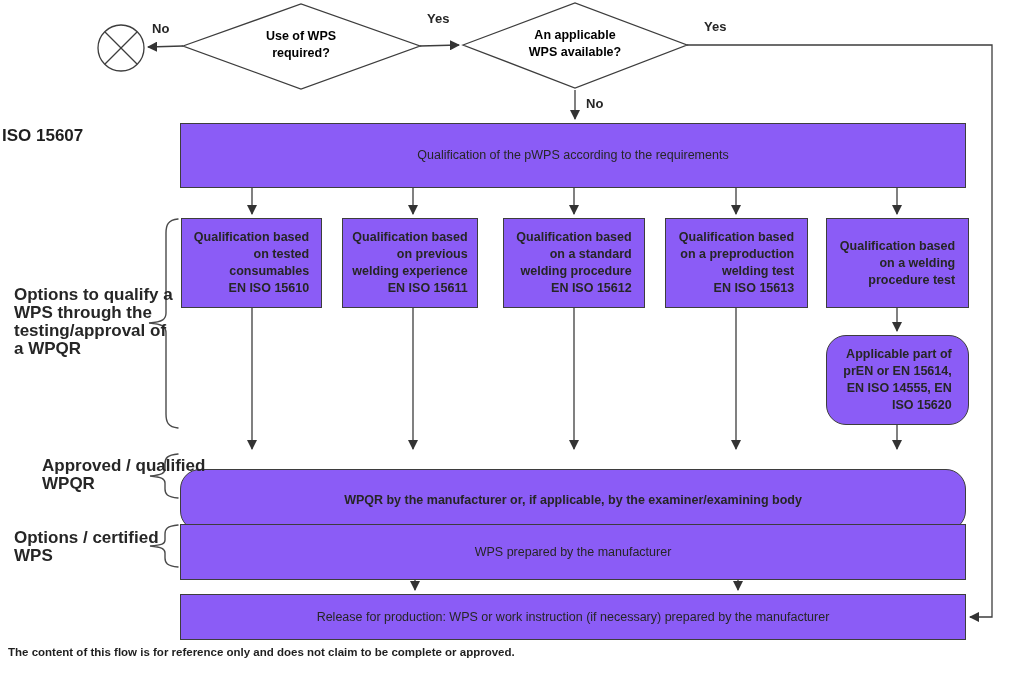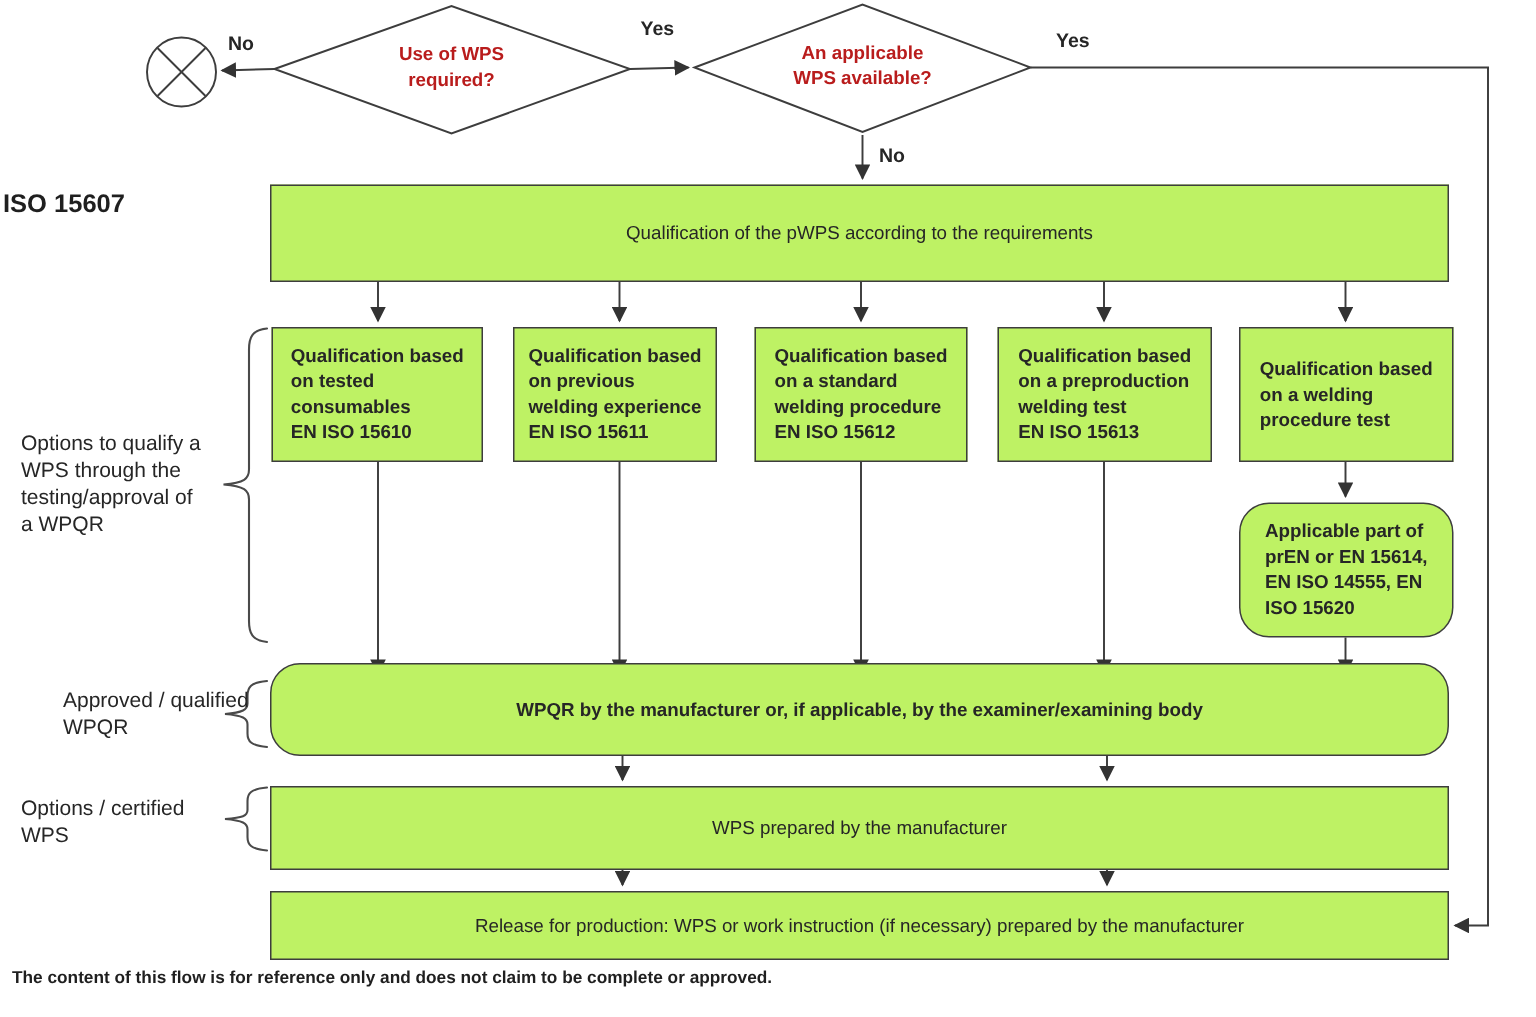--- a/index.html
+++ b/index.html
@@ -3,36 +3,36 @@
 <meta charset="utf-8">
 <style>
   html,body { margin:0; padding:0; background:#ffffff; }
   .canvas {
     position:relative; width:1024px; height:678px; background:#ffffff;
     font-family:"Liberation Sans","DejaVu Sans",sans-serif; overflow:hidden;
   }
   .layer { position:absolute; left:0; top:0; }
   .box {
     position:absolute; box-sizing:border-box;
-    border:1.2px solid #3d3d3d; background:#bef264;
+    border:1.2px solid #3d3d3d; background:#8b5cf6;
     display:flex; align-items:center; justify-content:center;
-    text-align:left; color:#262626; font-size:12.5px; line-height:17px;
+    text-align:right; color:#262626; font-size:12.5px; line-height:17px;
     white-space:pre-line;
   }
   .wide { left:180px; width:786px; }
   .opt  { top:218px; height:90px; font-weight:600; }
   .semibold { font-weight:600;border-radius:20px; }
   .diamond-label {
-    position:absolute; width:150px; text-align:center; color:#b91c1c;
+    position:absolute; width:150px; text-align:center; color:#000000;
     font-size:12.5px; line-height:17px; font-weight:600; white-space:pre-line;
   }
   .edge-label { position:absolute; font-size:13px; font-weight:600; color:#262626; }
   .side-label {
-    position:absolute; left:14px; font-size:14px; line-height:18px;
-    font-weight:400; color:#262626; white-space:pre-line;
+    position:absolute; left:14px; font-size:17px; line-height:18px;
+    font-weight:700; color:#262626; white-space:pre-line;
   }
   .iso-title { position:absolute; left:2px; top:126px; font-size:17px; font-weight:600; color:#1f1f1f; }
   .footnote { position:absolute; left:8px; top:646px; font-size:11.5px; color:#1f1f1f;font-weight:bold; }
   svg .conn { stroke:#3d3d3d; stroke-width:1.3; fill:none; }
   svg .shape { stroke:#3d3d3d; stroke-width:1.3; fill:#ffffff; }
   svg .brace { stroke:#4a4a4a; stroke-width:1.4; fill:none; stroke-linecap:round; }
 </style>
 </head>
 <body>
 
@@ -115,21 +115,21 @@
 EN ISO 15613</div>
   <div class="box opt" style="left:826px; width:143px;">Qualification based
 on a welding
 procedure test</div>
 
   <div class="box semibold" style="left:826px; top:335px; width:143px; height:90px;">Applicable part of
 prEN or EN 15614,
 EN ISO 14555, EN
 ISO 15620</div>
 
-  <div class="box wide semibold" style="top:442px; height:62px;">WPQR by the manufacturer or, if applicable, by the examiner/examining body</div>
+  <div class="box wide semibold" style="top:469px; height:62px;">WPQR by the manufacturer or, if applicable, by the examiner/examining body</div>
   <div class="box wide" style="top:524px; height:56px;">WPS prepared by the manufacturer</div>
   <div class="box wide" style="top:594px; height:46px;">Release for production: WPS or work instruction (if necessary) prepared by the manufacturer</div>
 
   <div class="side-label" style="top:286px;">Options to qualify a
 WPS through the
 testing/approval of
 a WPQR</div>
   <div class="side-label" style="top:457px;margin-left:28px;">Approved / qualified
 WPQR</div>
   <div class="side-label" style="top:529px;">Options / certified

